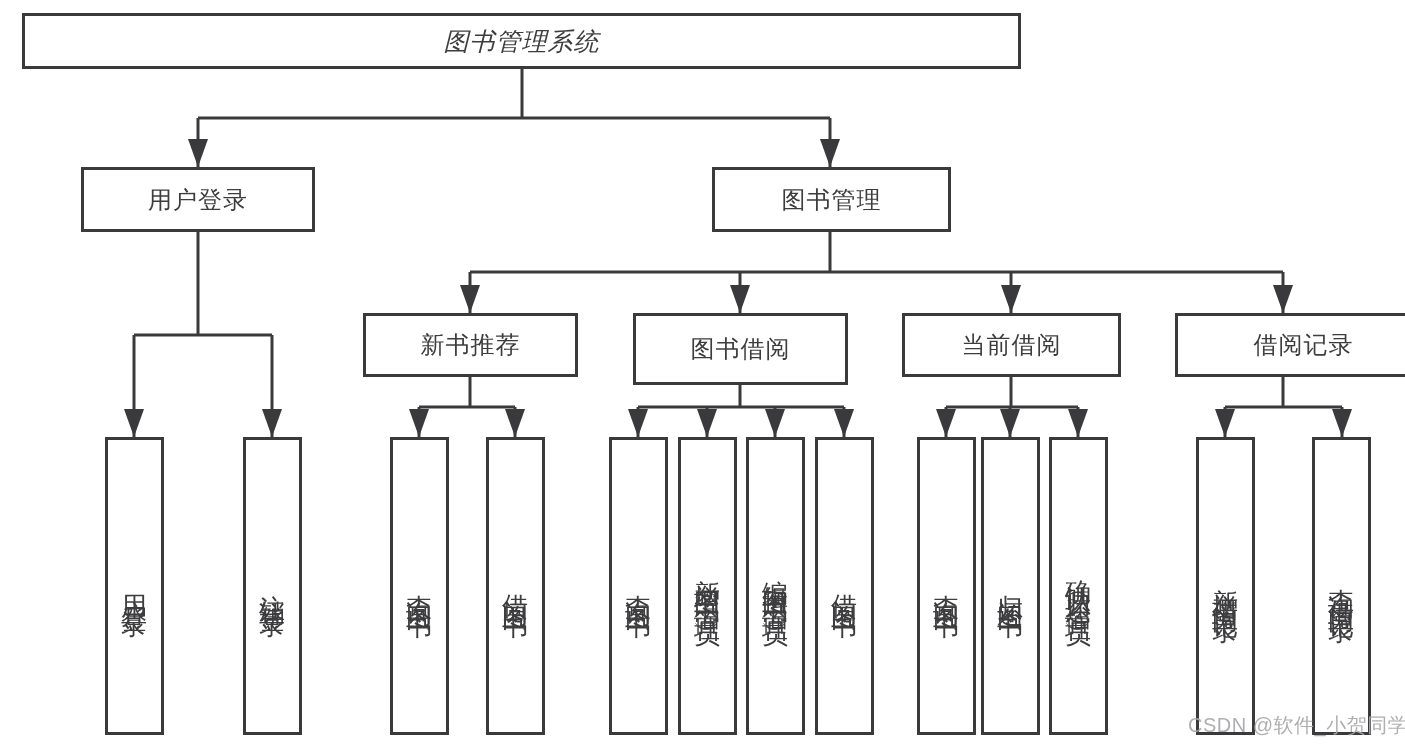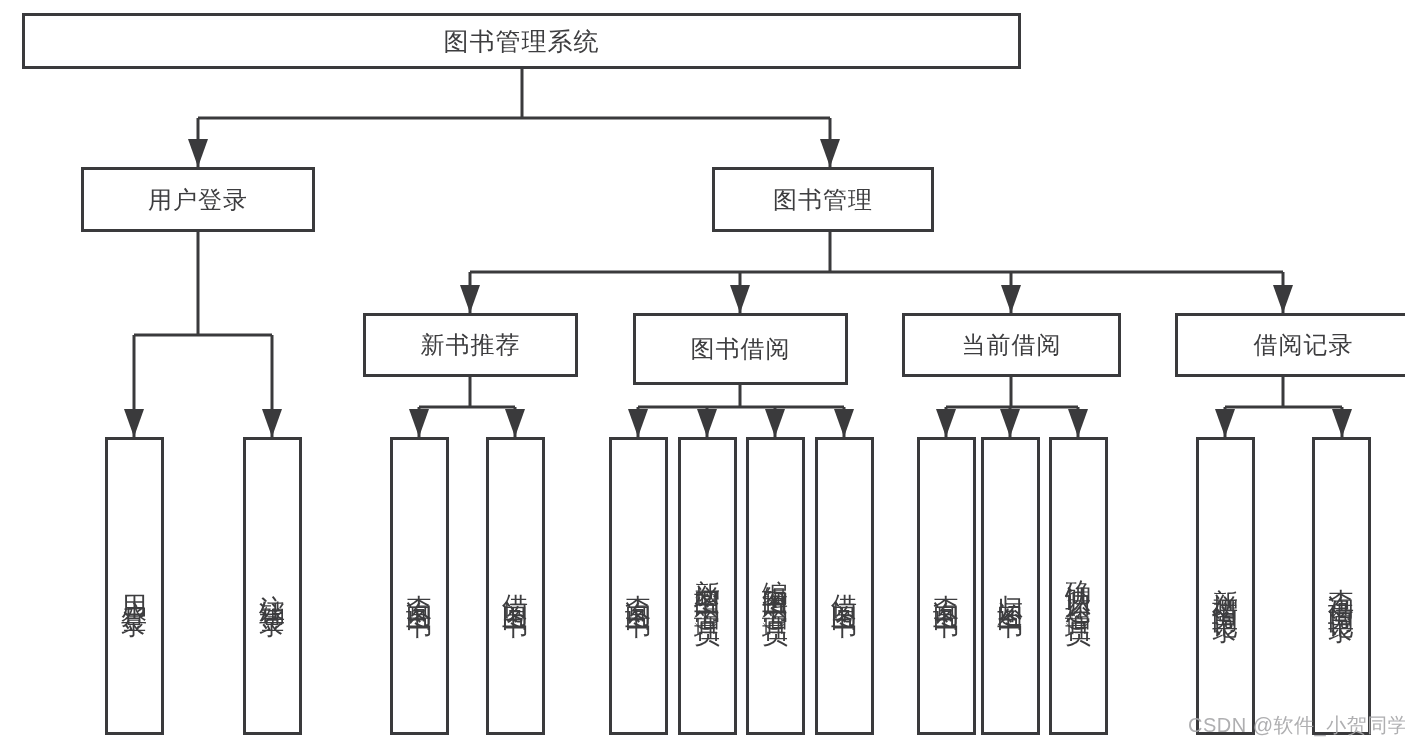--- a/index.html
+++ b/index.html
@@ -32,33 +32,34 @@
     color: #3d3d3f;
     z-index: 2;
   }
   .node.h span {
     font-size: 24px;
     letter-spacing: 1px;
     white-space: nowrap;
   }
   .node.root span {
     font-size: 25px;
+    font-style: italic;
   }
   .node.leaf span {
     writing-mode: vertical-rl;
     font-size: 26px;
     line-height: 1;
     letter-spacing: 6px;
     white-space: nowrap;
   }
   
   .n-root            { left: 22px;   top: 13px;  width: 999px; height: 56px; }
   
   .n-user-login      { left: 81px;   top: 167px; width: 234px; height: 65px; }
-  .n-book-mgmt       { left: 712px;  top: 167px; width: 222px; height: 65px; }
+  .n-book-mgmt       { left: 712px;  top: 167px; width: 239px; height: 65px; }
   
   .n-new-book        { left: 363px;  top: 313px; width: 215px; height: 64px; }
   .n-book-borrow     { left: 633px;  top: 313px; width: 215px; height: 72px; }
   .n-cur-borrow      { left: 902px;  top: 313px; width: 219px; height: 64px; }
   .n-borrow-rec      { left: 1175px; top: 313px; width: 257px; height: 64px; }
   
   .leaf              { top: 437px; width: 59px; height: 298px; }
   .n-l-user-login    { left: 105px; }
   .n-l-logout        { left: 243px; }
   .n-l-nb-query      { left: 390px; }

